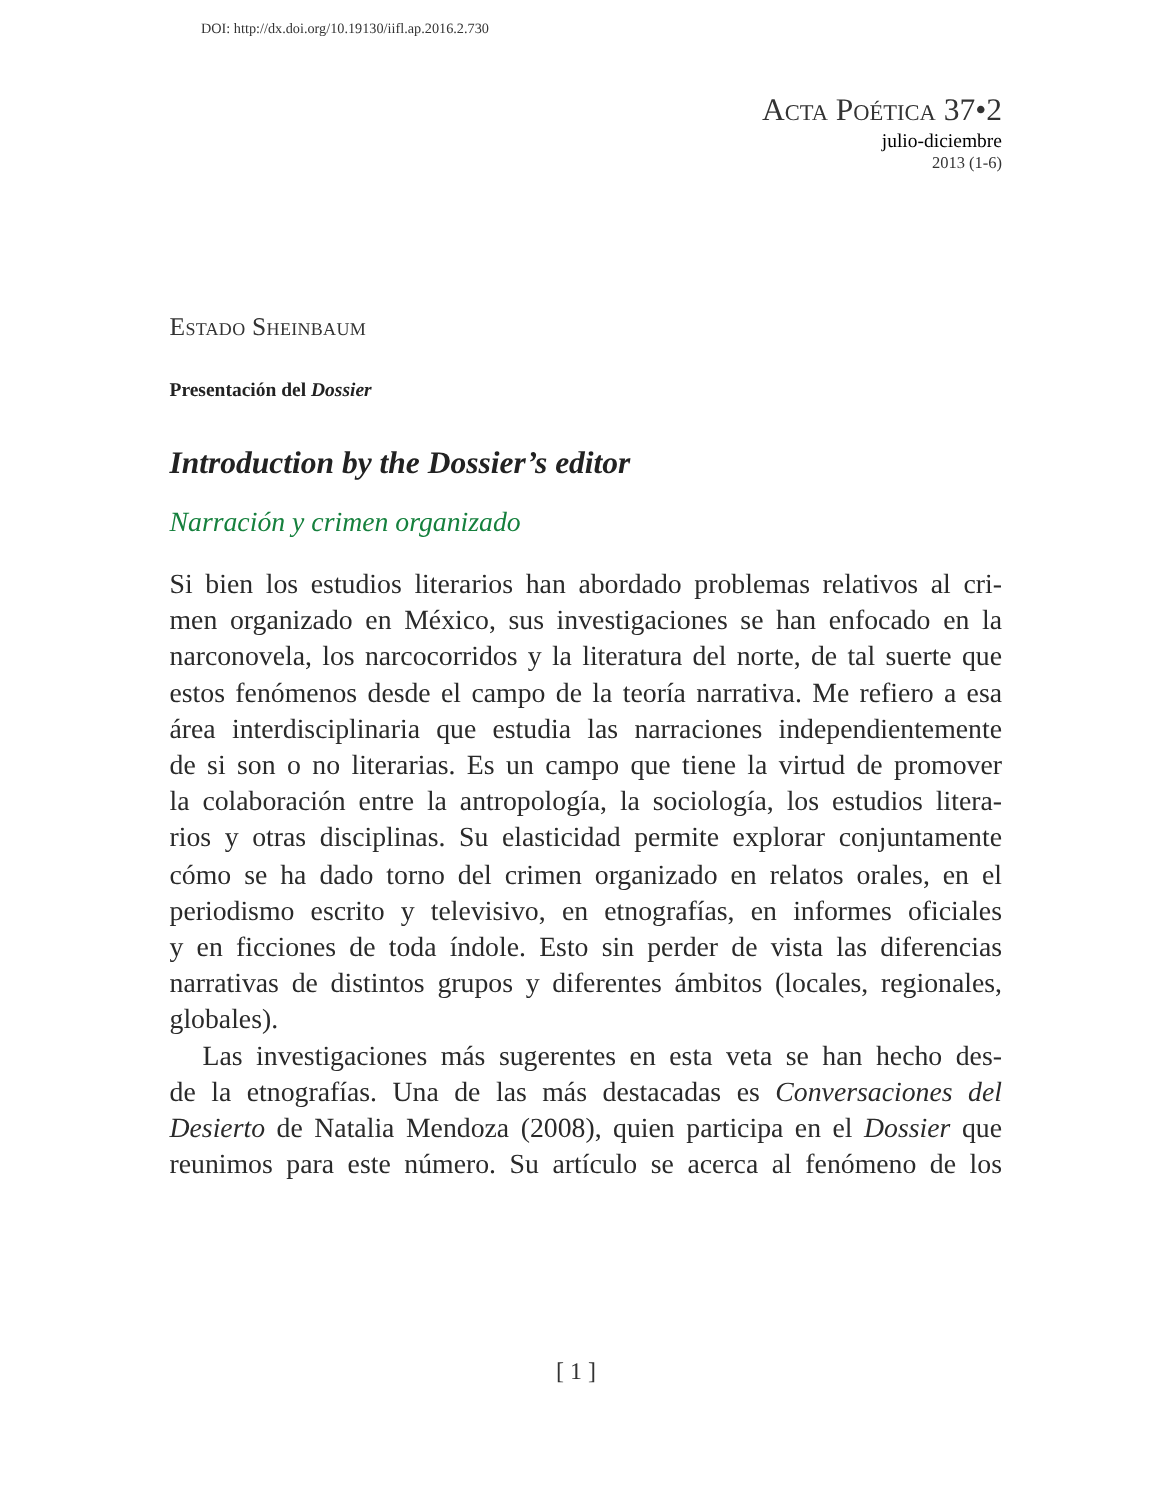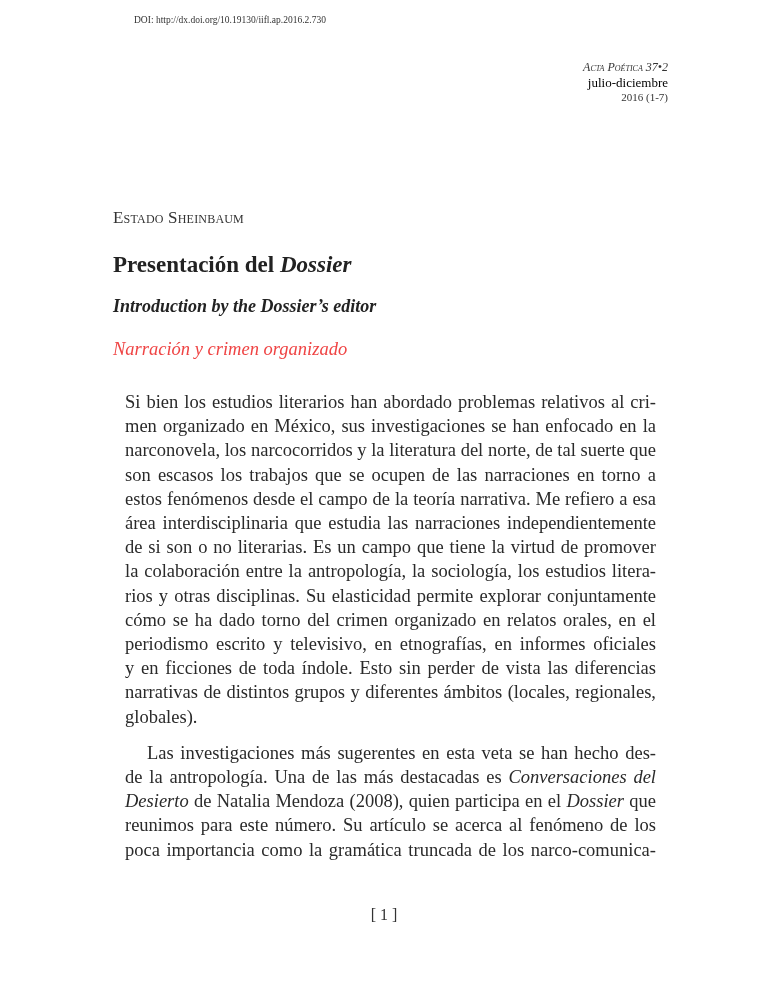--- a/index.html
+++ b/index.html
@@ -24,24 +24,23 @@
       margin-left: 21px;
     }
     .journal-block {
       position: absolute;
       right: 100px;
       top: 60px;
       text-align: right;
       line-height: 1.25;
     }
     .journal-title {
-      font-size: 12px;
+      font-size: 21px;
       font-variant: small-caps;
       color: #333;
-      font-style: italic;
     }
     .journal-period {
       font-size: 13px;
       color: #000000;
     }
     .journal-year {
       font-size: 11px;
       color: #333;
     }
     .author {
@@ -50,52 +49,52 @@
       top: 208px;
       font-size: 17px;
       font-variant: small-caps;
       color: #333;
       letter-spacing: 0.2px;
     }
     .title-es {
       position: absolute;
       left: 113px;
       top: 252px;
-      font-size: 23px;
+      font-size: 13px;
       font-weight: bold;
       color: #222;
     }
     .title-en {
       position: absolute;
       left: 113px;
       top: 296px;
-      font-size: 18px;
+      font-size: 21px;
       font-weight: bold;
       font-style: italic;
       color: #222;
     }
     .section-heading {
       position: absolute;
       left: 113px;
       top: 339px;
       font-size: 18.5px;
       font-style: italic;
-      color: #ef4444;
+      color: #15803d;
     }
     .body-text {
       position: absolute;
       left: 113px;
       top: 378px;
       width: 555px;
       font-size: 18.5px;
       line-height: 24.2px;
       color: #2a2a2a;
     }
     .body-text p {
-      margin: 12px;
+      margin: 0;
       text-align: justify;
       hyphens: manual;
     }
     .body-text .line {
       display: block;
       text-align: justify;
       text-align-last: justify;
       white-space: nowrap;
     }
     .body-text .line.last {
@@ -112,50 +111,48 @@
     }
   </style>
 </head>
 <body>
 
 <div class="doi">DOI: http://dx.doi.org/10.19130/iifl.ap.2016.2.730</div>
 
 <div class="journal-block">
   <div class="journal-title">Acta Poética 37•2</div>
   <div class="journal-period">julio-diciembre</div>
-  <div class="journal-year">2016 (1-7)</div>
+  <div class="journal-year">2013 (1-6)</div>
 </div>
 
 <div class="author">Estado Sheinbaum</div>
 
 <div class="title-es"><span>Presentación del </span><i>Dossier</i></div>
 
 <div class="title-en">Introduction by the Dossier’s editor</div>
 
 <div class="section-heading">Narración y crimen organizado</div>
 
 <div class="body-text">
   <p>
     <span class="line">Si bien los estudios literarios han abordado problemas relativos al cri-</span>
     <span class="line">men organizado en México, sus investigaciones se han enfocado en la</span>
     <span class="line">narconovela, los narcocorridos y la literatura del norte, de tal suerte que</span>
-    <span class="line">son escasos los trabajos que se ocupen de las narraciones en torno a</span>
     <span class="line">estos fenómenos desde el campo de la teoría narrativa. Me refiero a esa</span>
     <span class="line">área interdisciplinaria que estudia las narraciones independientemente</span>
     <span class="line">de si son o no literarias. Es un campo que tiene la virtud de promover</span>
     <span class="line">la colaboración entre la antropología, la sociología, los estudios litera-</span>
     <span class="line">rios y otras disciplinas. Su elasticidad permite explorar conjuntamente</span>
     <span class="line">cómo se ha dado torno del crimen organizado en relatos orales, en el</span>
     <span class="line">periodismo escrito y televisivo, en etnografías, en informes oficiales</span>
     <span class="line">y en ficciones de toda índole. Esto sin perder de vista las diferencias</span>
     <span class="line">narrativas de distintos grupos y diferentes ámbitos (locales, regionales,</span>
     <span class="line last">globales).</span>
   </p>
   <p>
     <span class="line" style="padding-left:22px;">Las investigaciones más sugerentes en esta veta se han hecho des-</span>
-    <span class="line"><span>de la antropología. Una de las más destacadas es </span><i>Conversaciones del</i></span>
+    <span class="line"><span>de la etnografías. Una de las más destacadas es </span><i>Conversaciones del</i></span>
     <span class="line"><i>Desierto</i><span> de Natalia Mendoza (2008), quien participa en el </span><i>Dossier</i><span> que</span></span>
     <span class="line">reunimos para este número. Su artículo se acerca al fenómeno de los</span>
-    <span class="line">poca importancia como la gramática truncada de los narco-comunica-</span>
   </p>
 </div>
 
 <div class="page-number">[ 1 ]</div>
 
 </body></html>

